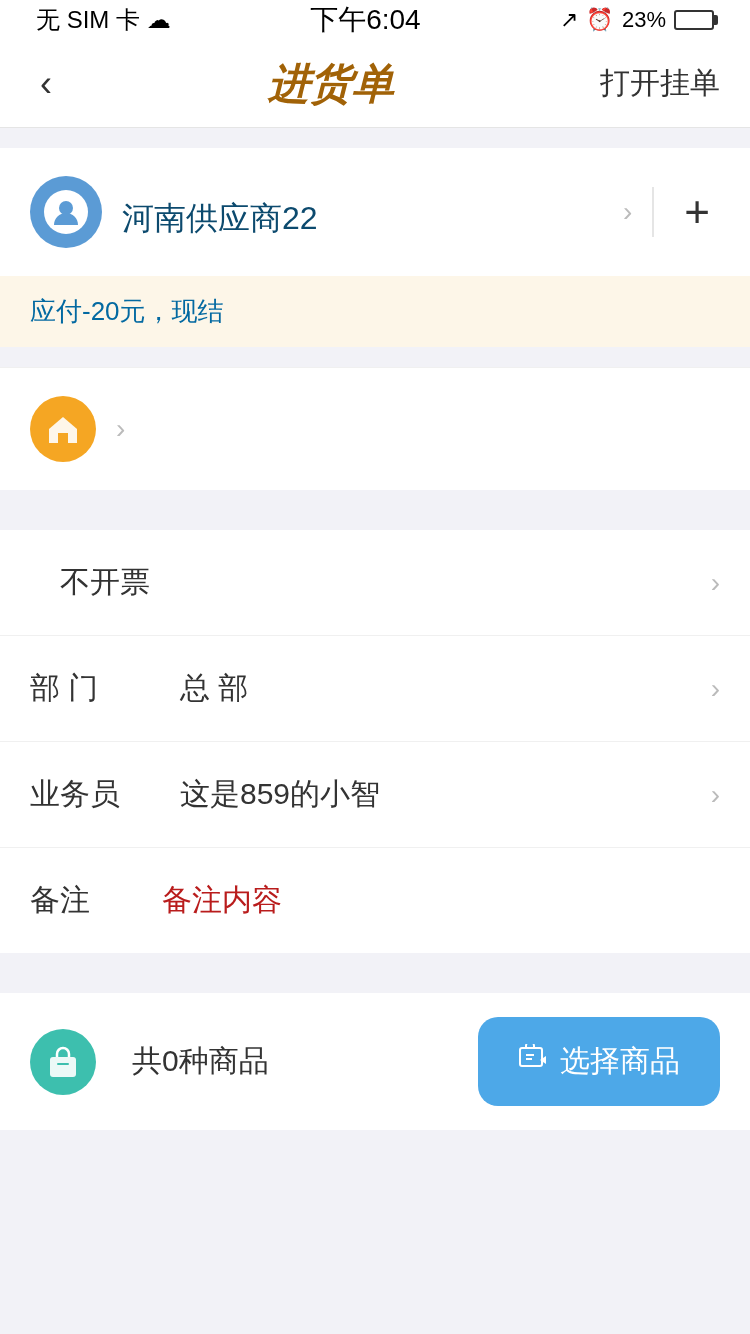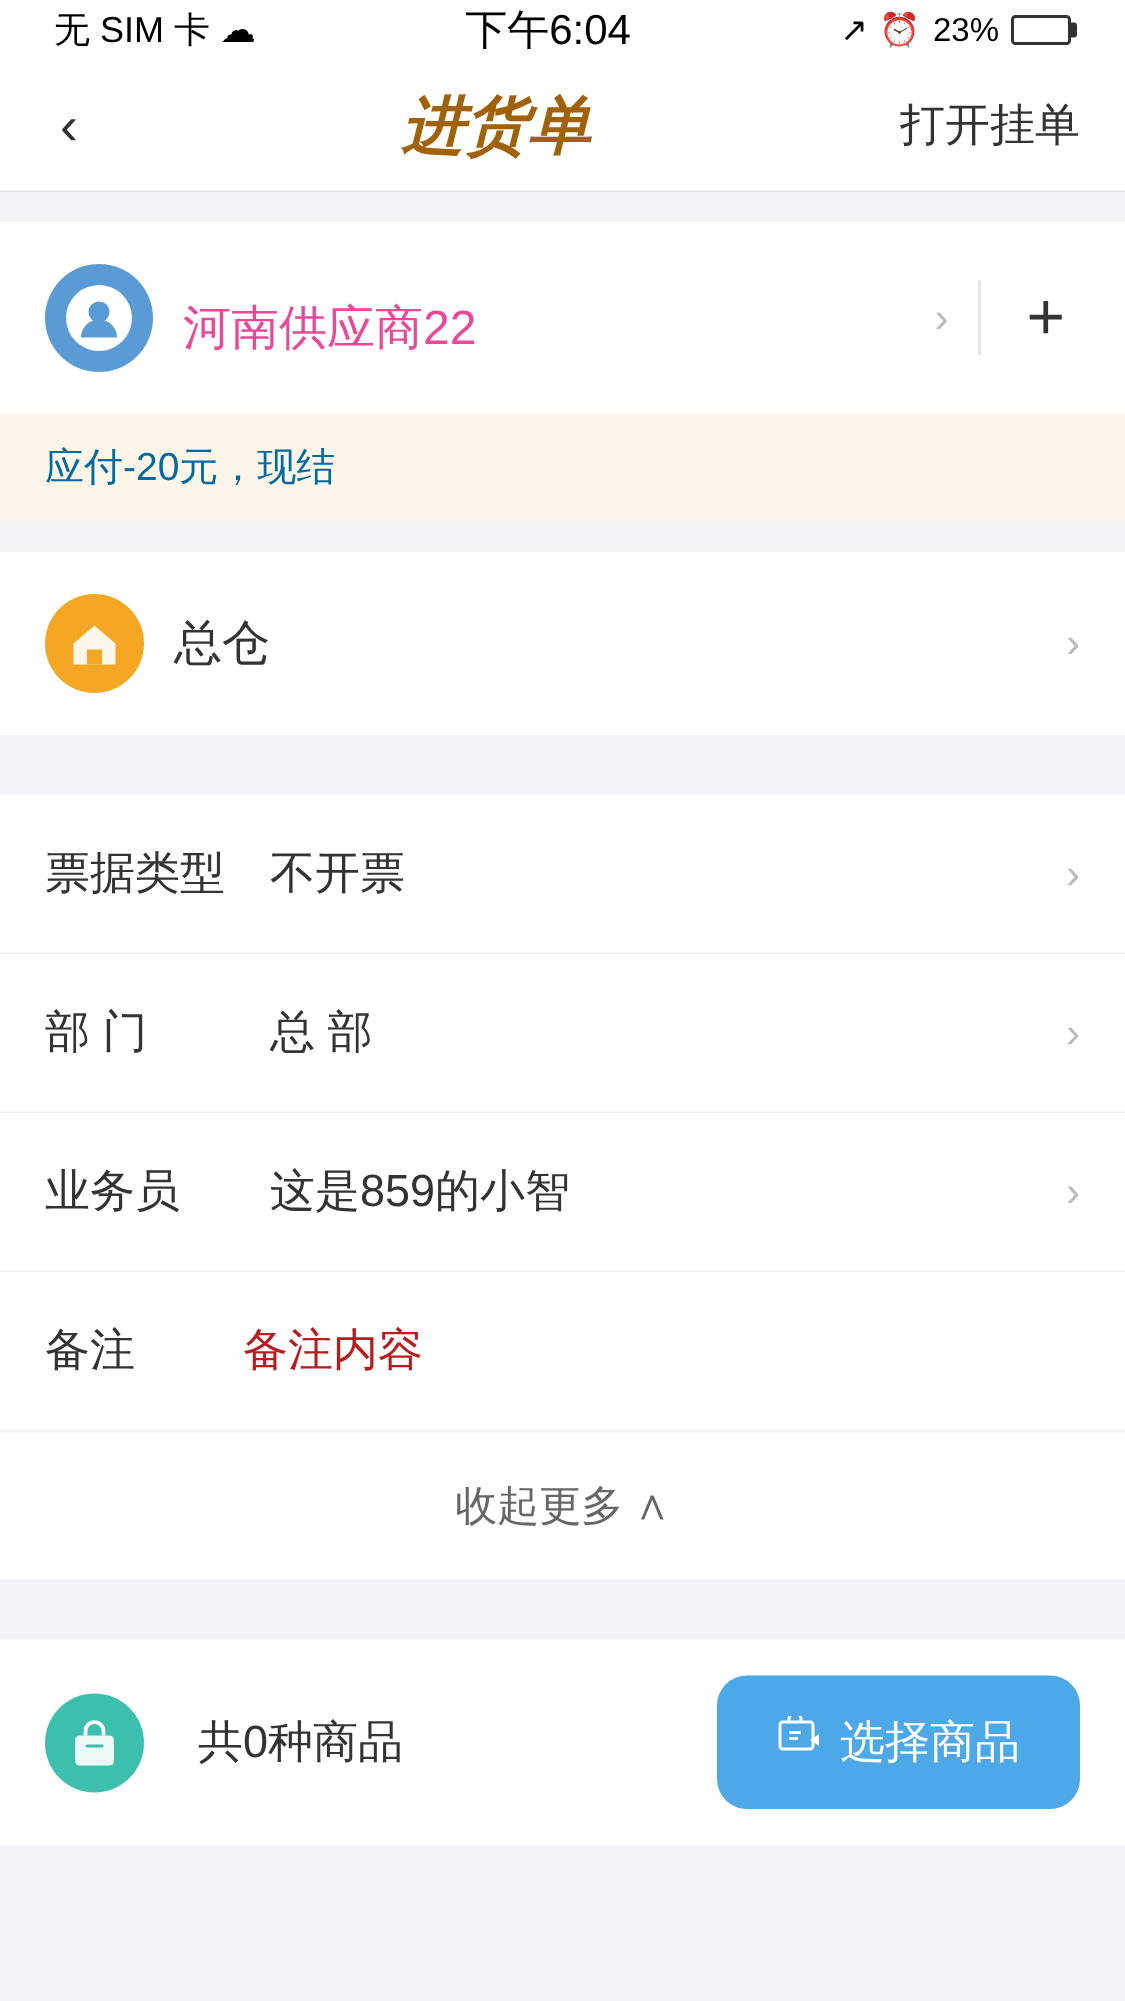--- a/index.html
+++ b/index.html
@@ -119,21 +119,21 @@
       background: #fff;
       display: flex;
       align-items: center;
       justify-content: center;
       font-size: 24px;
       color: #5b9bd5;
     }
     .supplier-name {
       flex: 1;
       font-size: 32px;
-      color: #ec4899;
+      color: #0c4a6e;
       margin-top: 14px;
     }
     .chevron {
       color: #bbb;
       font-size: 28px;
       margin-right: 0;
     }
     .supplier-divider {
       width: 2px;
       height: 50px;
@@ -318,31 +318,29 @@
 <div class="section-gap"></div>
 
 <div class="card">
   <div class="warehouse-row">
     <div class="warehouse-icon">
       <svg width="36" height="36" viewBox="0 0 36 36" fill="none">
         <path d="M4 18L18 6l14 12v14H4V18z" fill="white" opacity="0.9"></path>
         <rect x="13" y="22" width="10" height="10" fill="#f5a623"></rect>
       </svg>
     </div>
-    <span class="warehouse-name">总仓</span>
     <span class="chevron">›</span>
   </div>
 </div>
 
 <div class="section-gap"></div>
 
 <div class="form-section">
 
   <div class="form-row">
-    <span class="form-label">票据类型</span>
     <span class="form-value">不开票</span>
     <span class="form-chevron">›</span>
   </div>
 
   <div class="form-row">
     <span class="form-label">部 门</span>
     <span class="form-value">总 部</span>
     <span class="form-chevron">›</span>
   </div>
 
@@ -350,23 +348,20 @@
     <span class="form-label">业务员</span>
     <span class="form-value">这是859的小智</span>
     <span class="form-chevron">›</span>
   </div>
 
   <div class="form-row">
     <span class="form-label">备注</span>
     <span class="form-value placeholder">备注内容</span>
   </div>
 
-  <div class="collapse-row">
-    <span>收起更多 ∧</span>
-  </div>
 </div>
 
 <div class="section-gap"></div>
 
 <div class="bottom-bar">
   <div class="goods-icon">
     <svg width="38" height="38" viewBox="0 0 38 38" fill="none">
       <rect x="6" y="14" width="26" height="20" rx="3" fill="white" opacity="0.9"></rect>
       <path d="M13 14v-3a6 6 0 0112 0v3" stroke="white" stroke-width="2.5" fill="none"></path>
       <rect x="13" y="20" width="12" height="2" rx="1" fill="#3dbfae"></rect>

